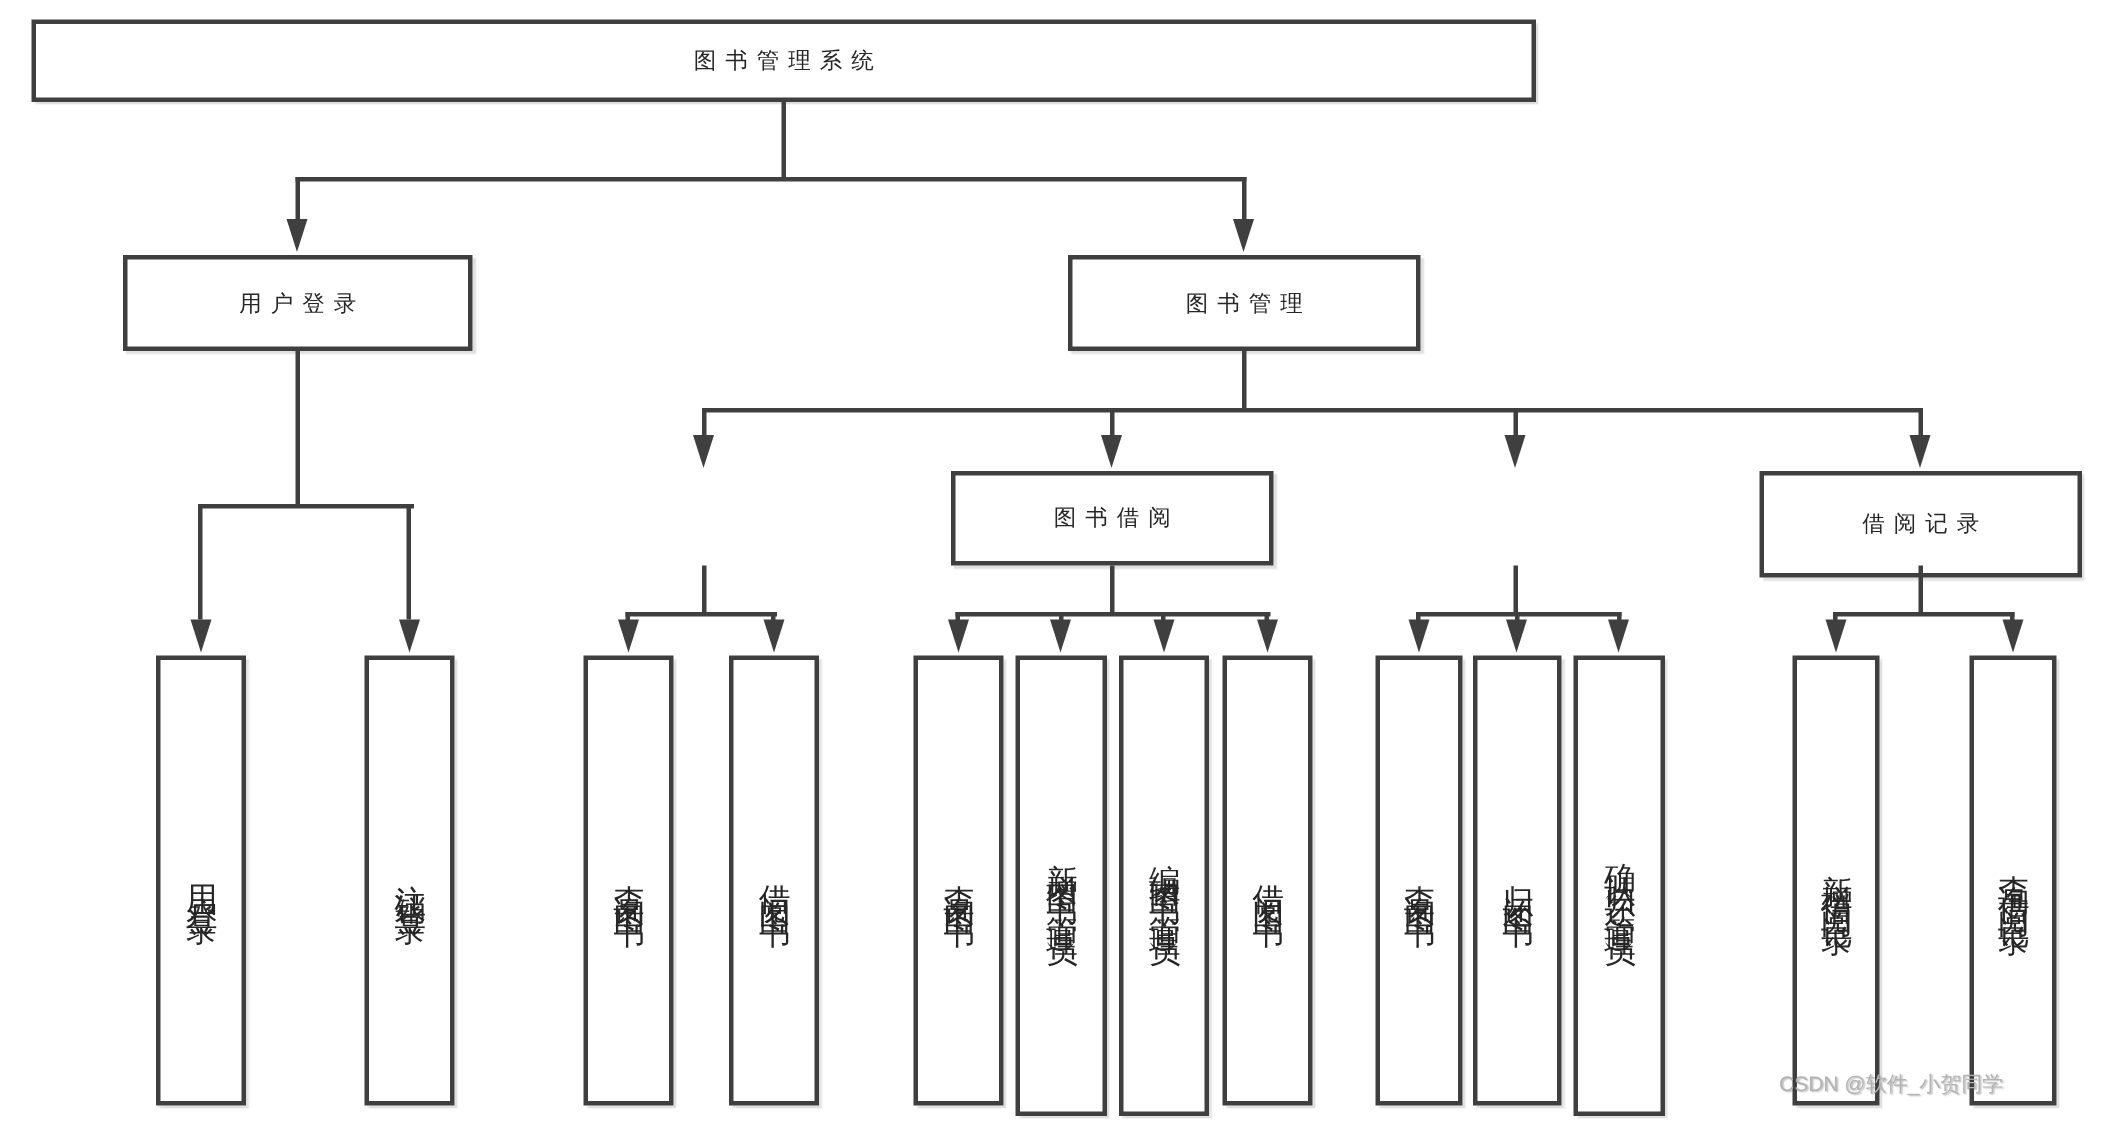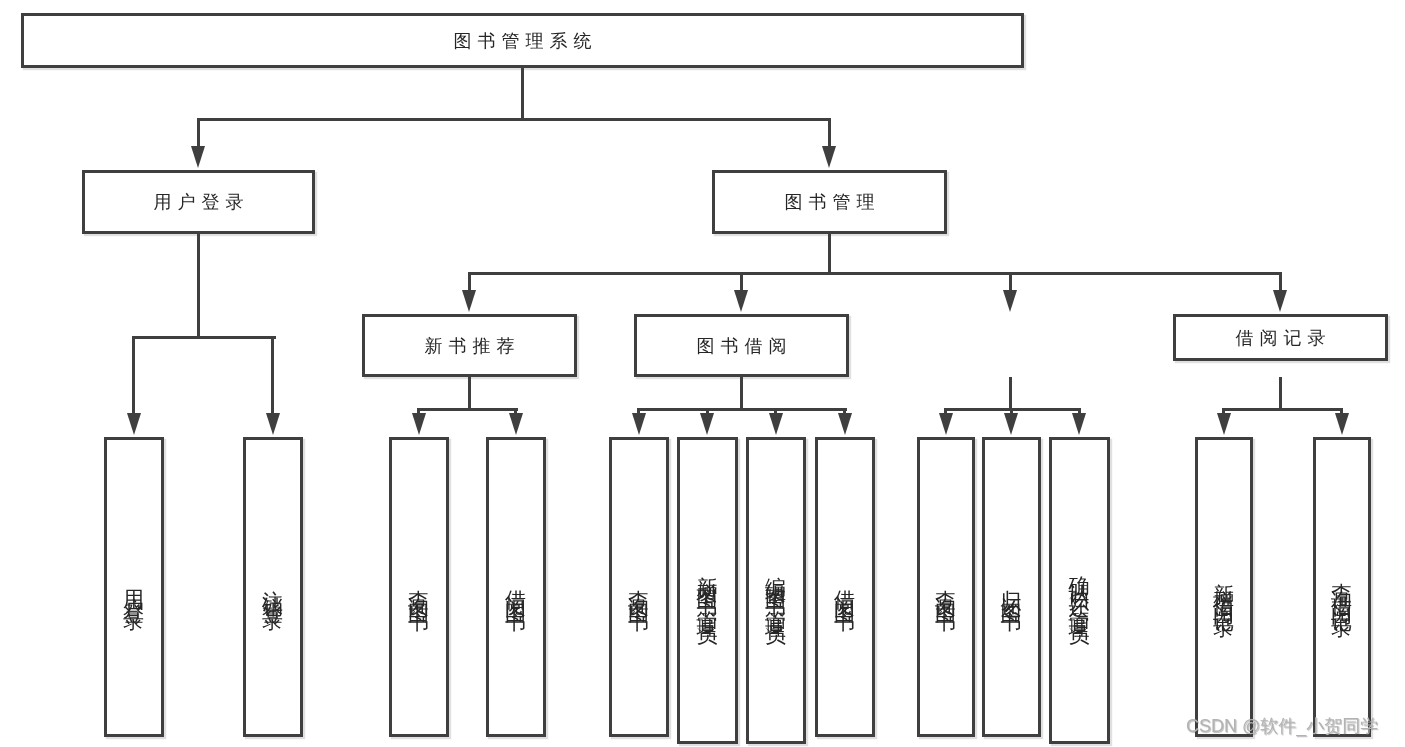--- a/index.html
+++ b/index.html
@@ -21,21 +21,21 @@
   .node {
     position: absolute;
     background: #fff;
     border: 3px solid var(--line);
     display: flex;
     align-items: center;
     justify-content: center;
     box-shadow: 2px 2px 1px rgba(130,130,130,0.25);
   }
   .hlabel {
-    font-size: 18px;
+    font-size: 15px;
     letter-spacing: 6px;
     text-indent: 6px;
     color: var(--text);
     white-space: nowrap;
   }
   .vlabel {
     writing-mode: vertical-rl;
     text-orientation: mixed;
     font-size: 21px;
     letter-spacing: 7px;
@@ -53,21 +53,21 @@
     height: 0;
     border-left: 7px solid transparent;
     border-right: 7px solid transparent;
     border-top: 22px solid var(--line);
   }
   .watermark {
     position: absolute;
     left: 1186px;
     top: 714px;
     width: 210px;
-    font-size: 18px;
+    font-size: 14px;
     color: var(--watermark);
     white-space: nowrap;
     text-shadow: 1px 1px 1px rgba(60,60,60,0.35);
   }
 </style>
 </head>
 <body>
 
 <div class="canvas">
 
@@ -100,27 +100,24 @@
   <div class="line" style="left:468px; top:272px; width:814px; height:3px;"></div>
   <div class="line" style="left:468px; top:272px; width:3px; height:18px;"></div>
   <div class="arrow" style="left:462px; top:290px;"></div>
   <div class="line" style="left:740px; top:272px; width:3px; height:18px;"></div>
   <div class="arrow" style="left:734px; top:290px;"></div>
   <div class="line" style="left:1009px; top:272px; width:3px; height:18px;"></div>
   <div class="arrow" style="left:1003px; top:290px;"></div>
   <div class="line" style="left:1279px; top:272px; width:3px; height:18px;"></div>
   <div class="arrow" style="left:1273px; top:290px;"></div>
 
-  <div class="node" style="left:362px; top:314px; width:215px; height:63px;">
-    <span class="hlabel">新书推荐</span>
-  </div>
   <div class="node" style="left:634px; top:314px; width:215px; height:63px;">
     <span class="hlabel">图书借阅</span>
   </div>
-  <div class="node" style="left:1173px; top:314px; width:215px; height:47px;">
+  <div class="node" style="left:1173px; top:314px; width:215px; height:71px;">
     <span class="hlabel">借阅记录</span>
   </div>
 
   <div class="line" style="left:468px; top:377px; width:3px; height:31px;"></div>
   <div class="line" style="left:417px; top:408px; width:101px; height:3px;"></div>
   <div class="line" style="left:417px; top:408px; width:3px; height:6px;"></div>
   <div class="arrow" style="left:412px; top:413px;"></div>
   <div class="line" style="left:514px; top:408px; width:3px; height:6px;"></div>
   <div class="arrow" style="left:509px; top:413px;"></div>
 

